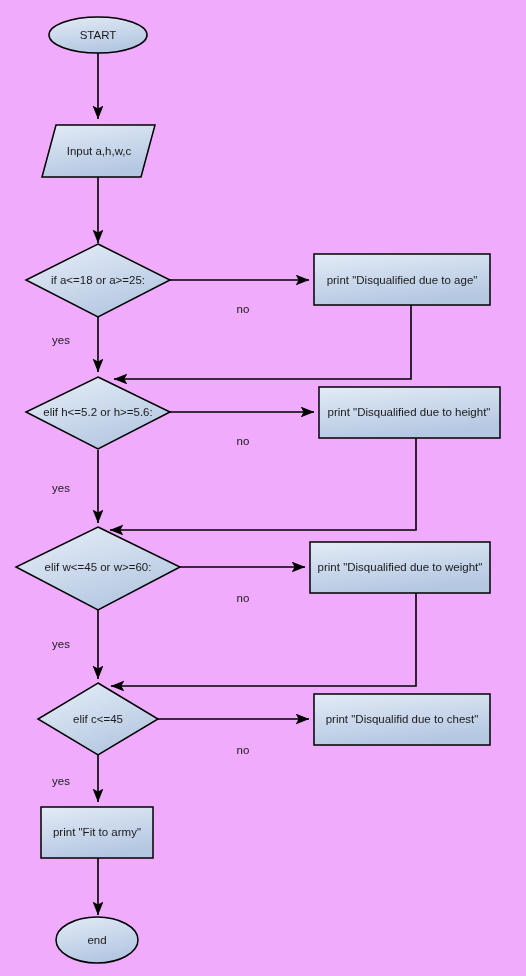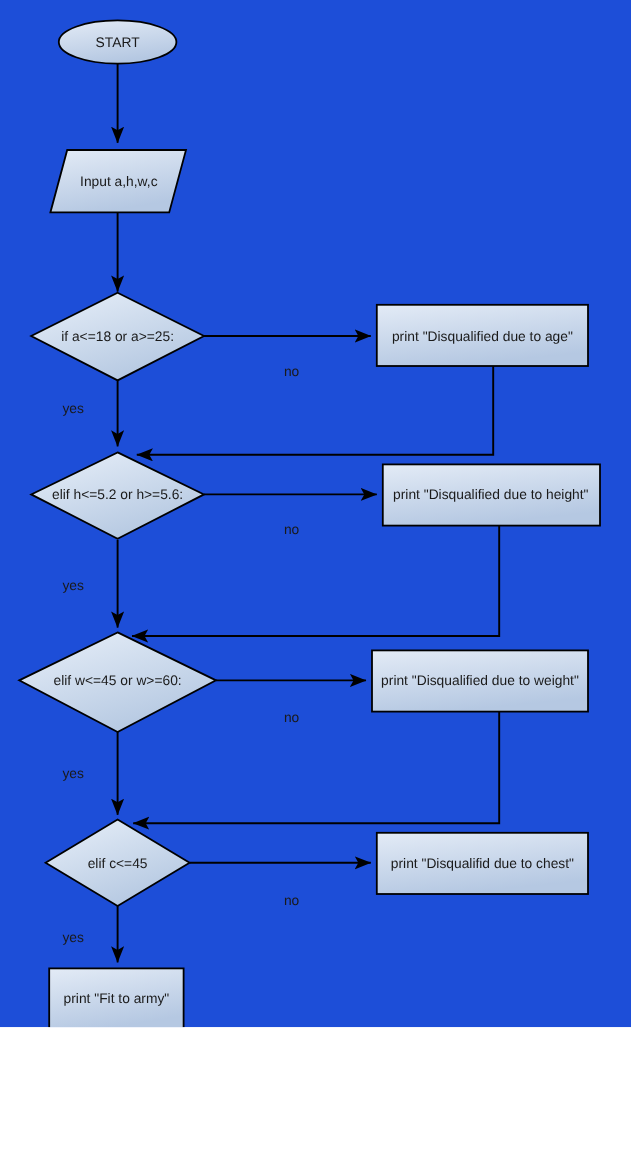--- a/index.html
+++ b/index.html
@@ -6,22 +6,22 @@
     margin: 0;
     padding: 0;
     background: #ffffff;
   }
   body {
     font-family: "Liberation Sans", sans-serif;
   }
   #flowchart-canvas {
     position: relative;
     width: 526px;
-    height: 856px;
-    background: #1d4ed8;
+    height: 976px;
+    background: #f0abfc;
     overflow: hidden;
   }
   #flowchart-canvas svg {
     position: absolute;
     top: 0;
     left: 0;
   }
   .node-label {
     font-family: "Liberation Sans", sans-serif;
     font-size: 11.5px;

